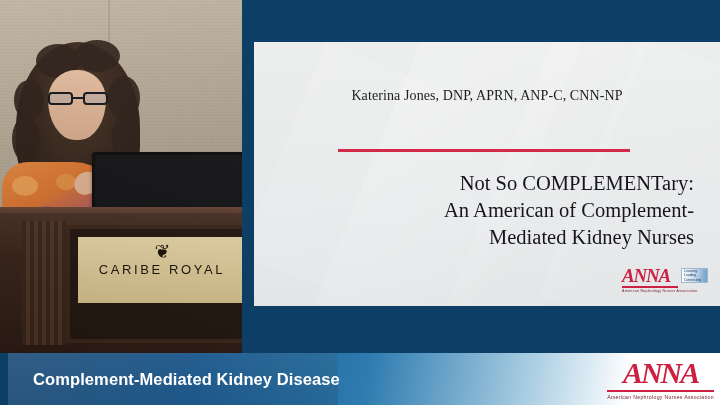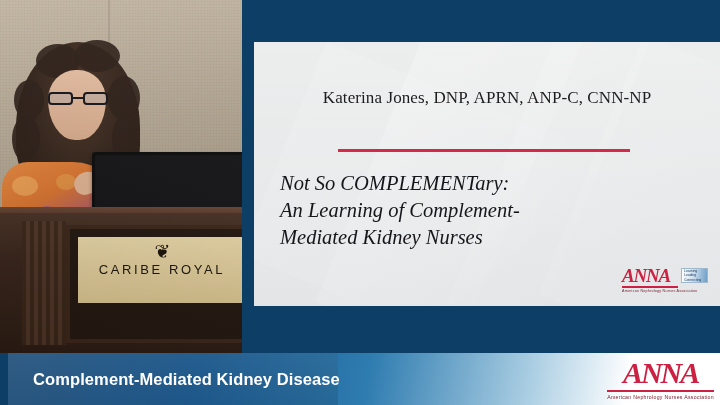--- a/index.html
+++ b/index.html
@@ -70,25 +70,25 @@
   
   #slide { position: absolute; left: 254px; top: 42px; width: 466px; height: 264px;
     background: linear-gradient(#eceded, #e7e9ea 60%, #e3e5e7 100%); overflow: hidden; }
   .slide-streak { position: absolute; background: linear-gradient(120deg, rgba(255,255,255,.55), rgba(255,255,255,0)); }
   .s1 { left: 120px; top: -40px; width: 150px; height: 340px; transform: rotate(22deg); opacity: .5; }
   .s2 { left: 250px; top: -60px; width: 90px;  height: 380px; transform: rotate(22deg); opacity: .35; }
   .s3 { left: 20px;  top: 40px;  width: 260px; height: 230px; transform: rotate(22deg); opacity: .25; }
   .s4 { left: 330px; top: 20px;  width: 200px; height: 280px; transform: rotate(22deg); opacity: .22; }
 
   .presenter { position: absolute; left: 0; right: 0; top: 46px; text-align: center;
-    font-family: "Liberation Serif", serif; font-size: 17px; color: #1d1d1f; letter-spacing: .1px; }
+    font-family: "Liberation Serif", serif; font-size: 14px; color: #1d1d1f; letter-spacing: .1px; }
   .rule { position: absolute; left: 84px; top: 107px; width: 292px; height: 3px; background: #d42a47; }
 
-  .title { position: absolute; left: 26px; right: 26px; top: 128px; text-align: left;
-    font-family: "Liberation Serif", serif; font-style: italic; font-size: 20.5px;
+  .title { position: absolute; left: 26px; right: 26px; top: 128px; text-align: right;
+    font-family: "Liberation Serif", serif; font-size: 20.5px;
     line-height: 27px; color: #16161a; }
 
   
   .slide-logo { position: absolute; left: 368px; top: 224px; width: 86px; height: 32px; }
   .logo-word { font-family: Liberation Serif, serif; font-weight: bold; font-style: italic;
     font-size: 19px; line-height: 19px; color: #cc2142; letter-spacing: -1.2px; }
   .logo-rule { width: 56px; height: 1.5px; background: #cc2142; margin-top: 1px; }
   .logo-tag { font-size: 3.6px; color: #7b2030; letter-spacing: .25px; margin-top: 1.5px; white-space: nowrap; }
   .logo-box { position: absolute; right: 0; top: 2px; width: 27px; height: 15px;
     background: linear-gradient(95deg, #ffffff 0%, #cfe0ef 45%, #6f9fc6 100%); border: .5px solid #9fb8cc;
@@ -164,21 +164,21 @@
     <div class="slide-streak s1"></div>
     <div class="slide-streak s2"></div>
     <div class="slide-streak s3"></div>
     <div class="slide-streak s4"></div>
 
     <div class="presenter">Katerina Jones, DNP, APRN, ANP-C, CNN-NP</div>
     <div class="rule"></div>
 
     <div class="title">
       <div>Not So COMPLEMENTary:</div>
-      <div>An Learning of Complement-</div>
+      <div>An American of Complement-</div>
       <div>Mediated Kidney Nurses</div>
     </div>
 
     <div class="slide-logo">
       <div class="logo-word">ANNA</div>
       <div class="logo-rule"></div>
       <div class="logo-tag">American Nephrology Nurses Association</div>
       <div class="logo-box">
         <span>Learning</span>
         <span>Leading</span>

